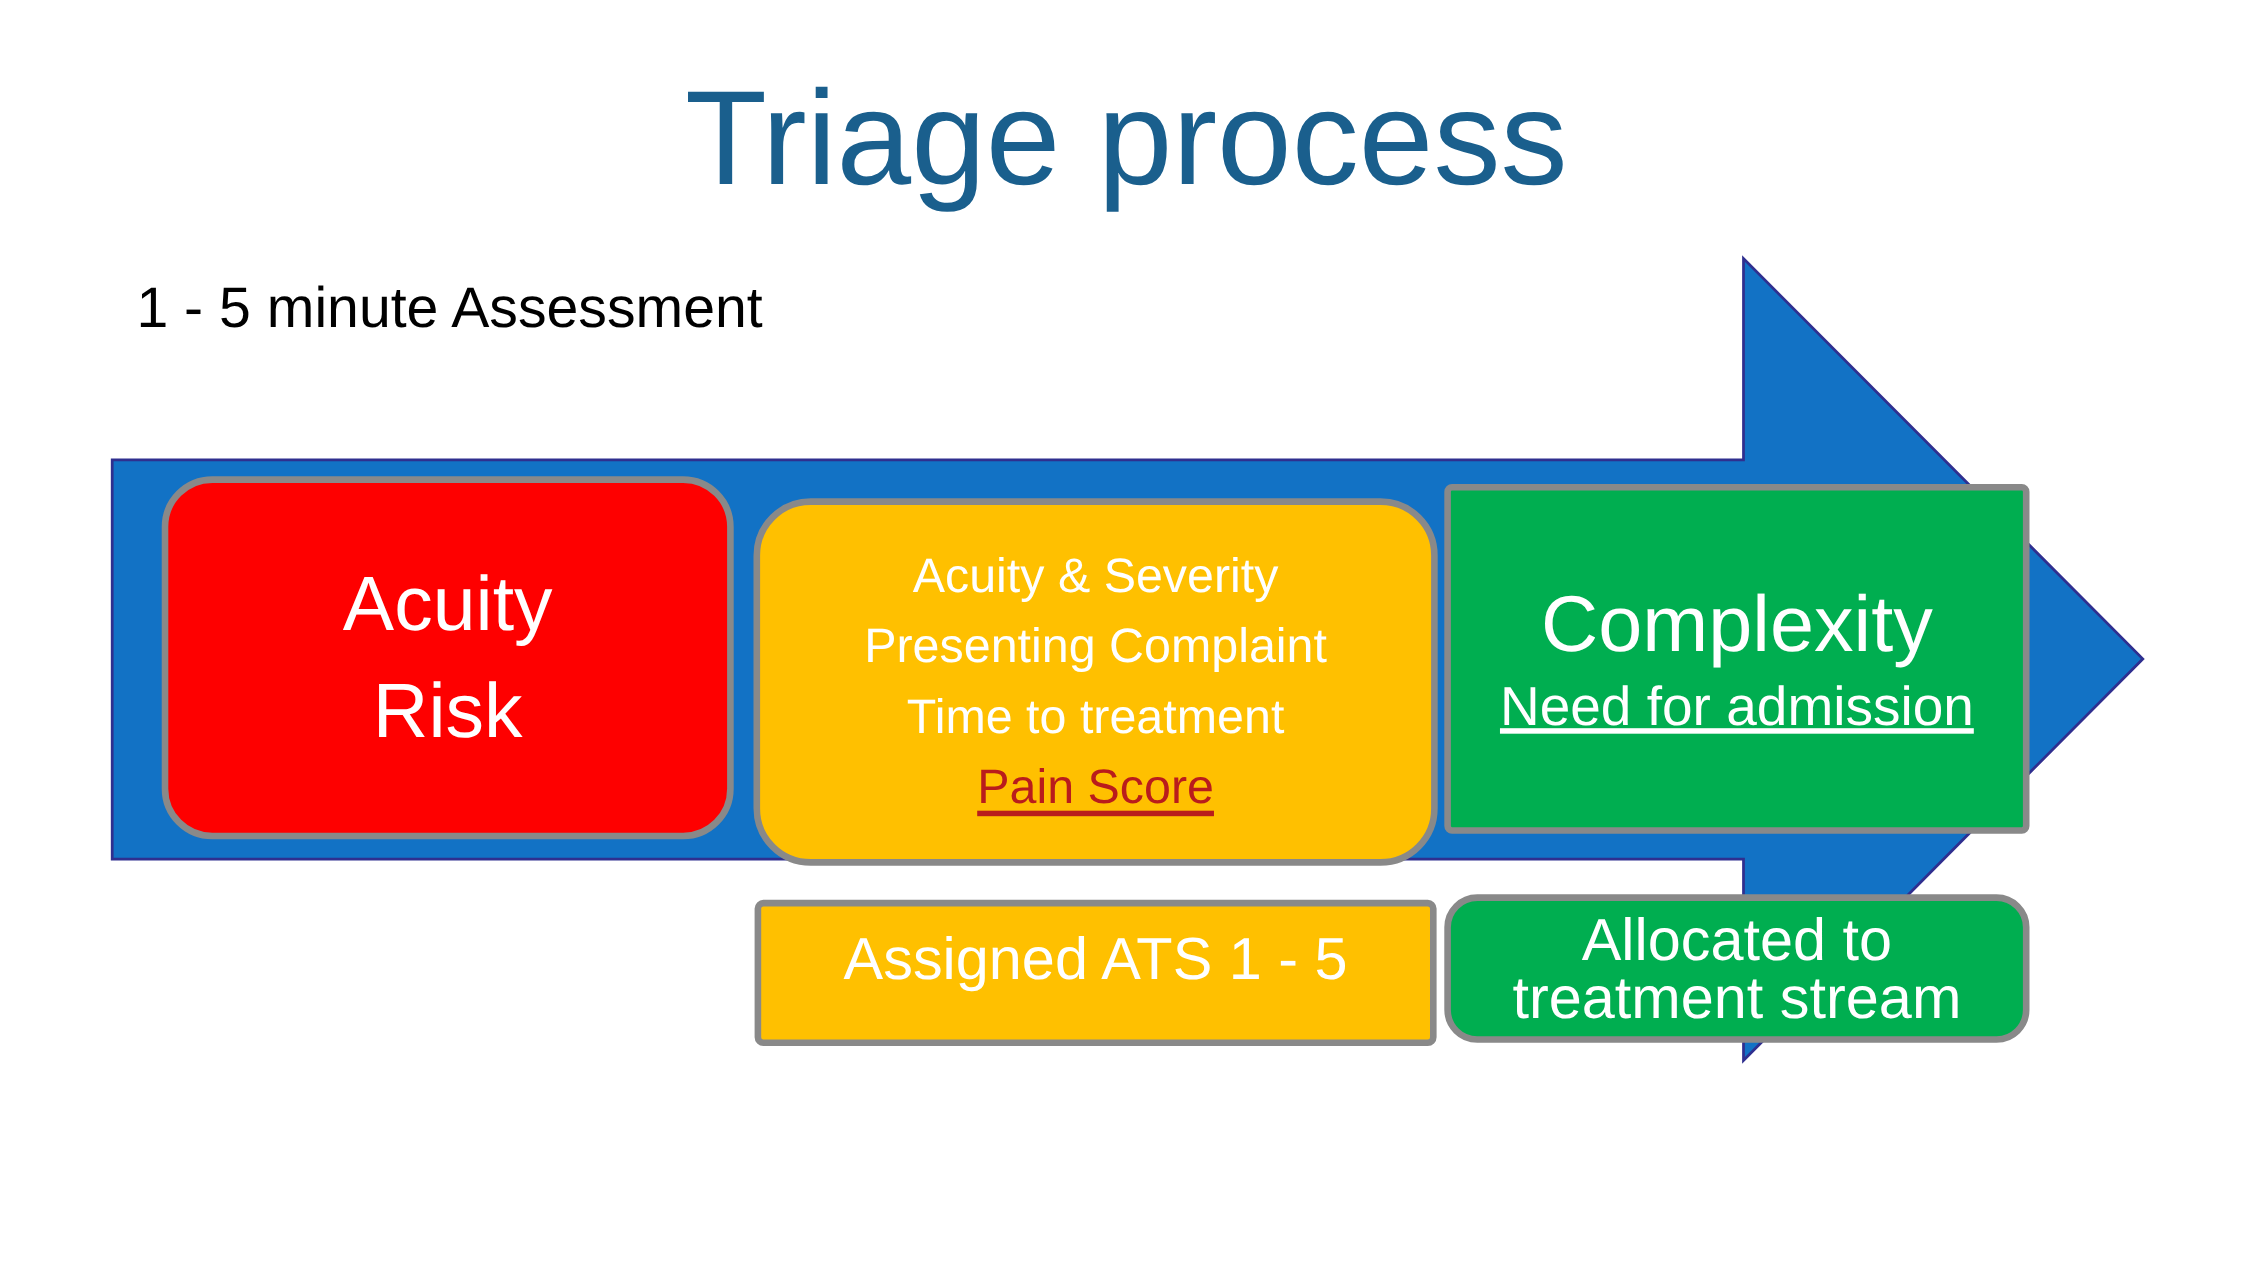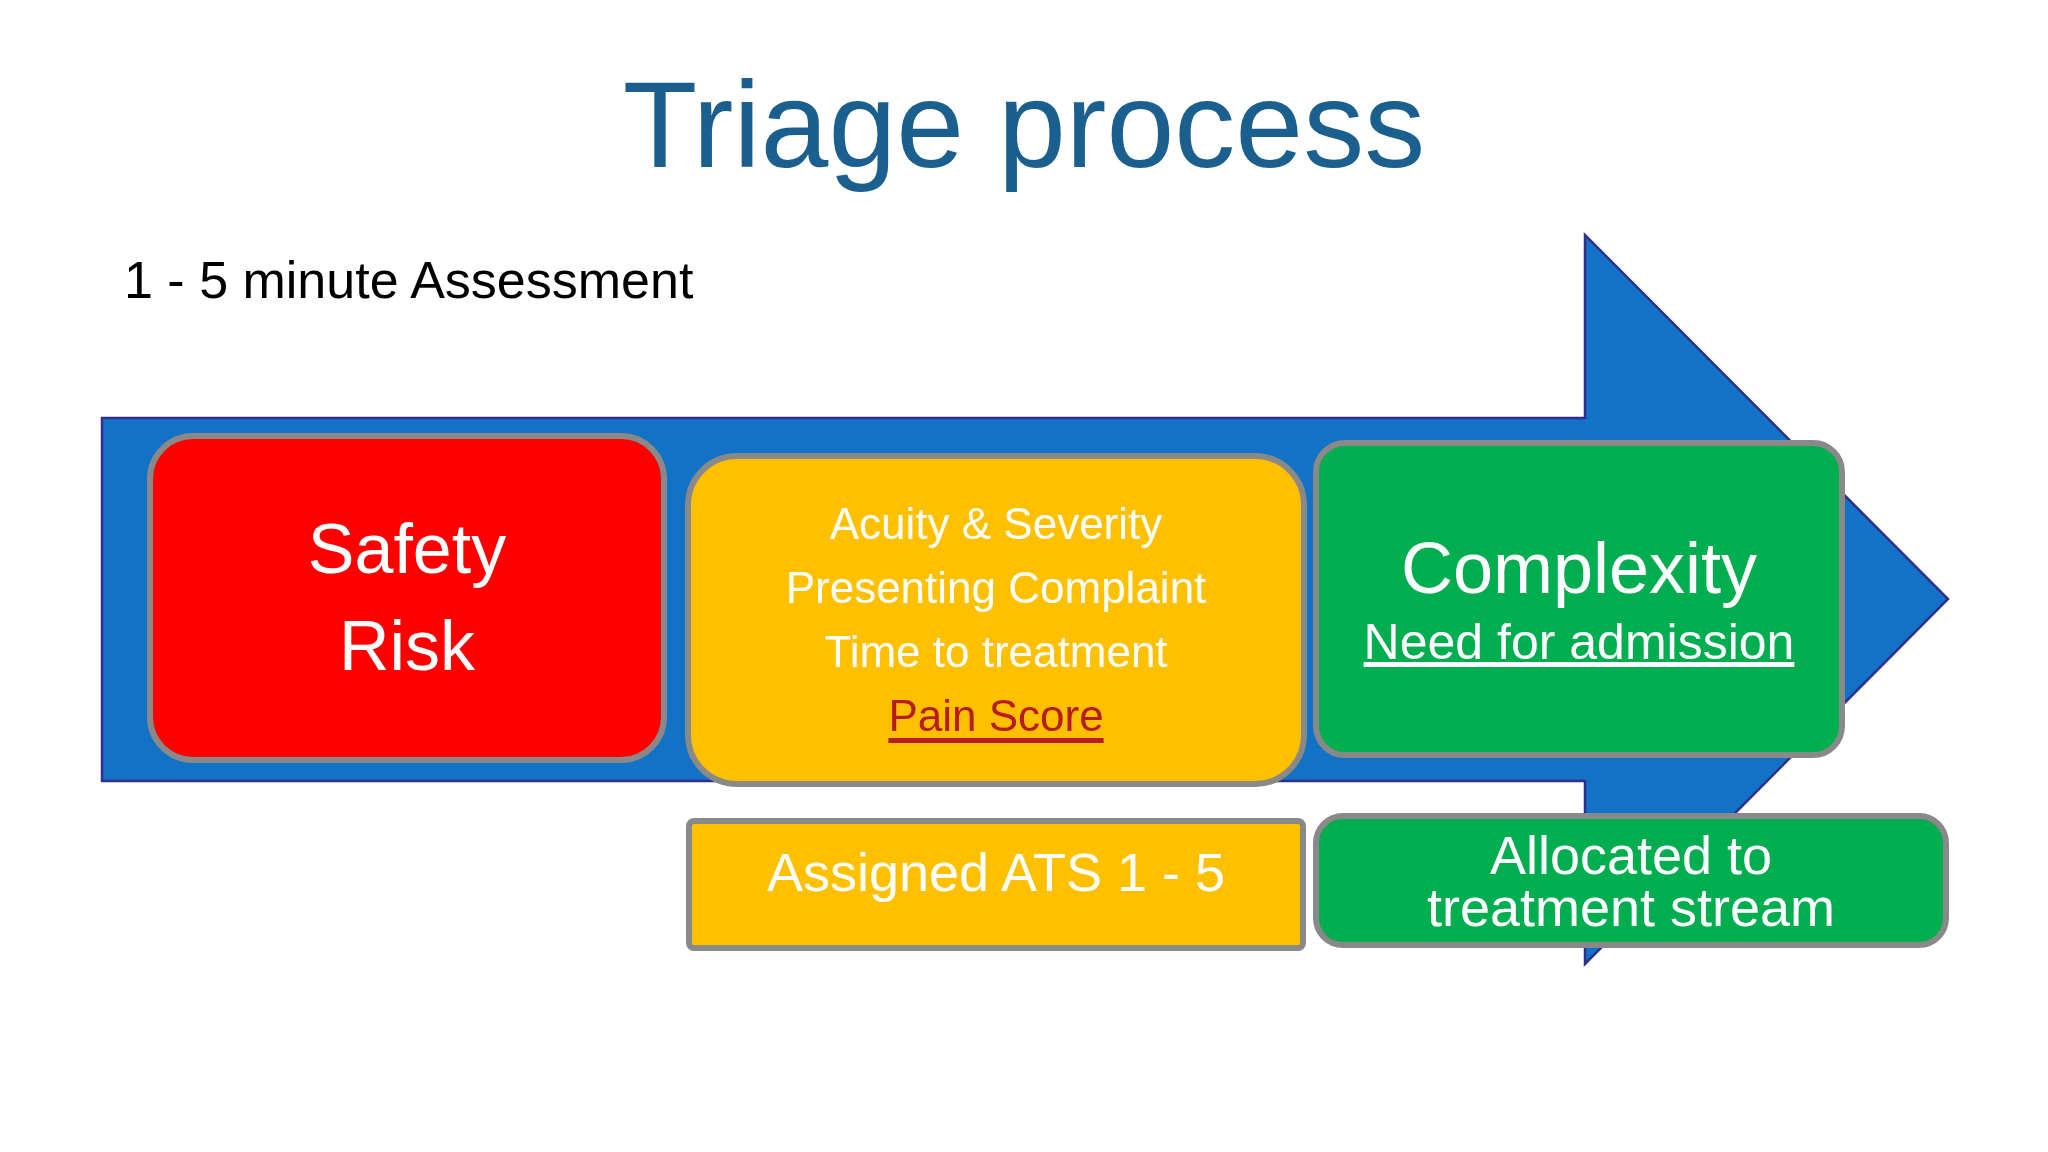--- a/index.html
+++ b/index.html
@@ -46,29 +46,29 @@
   .box-red {
     left: 147px; top: 433px; width: 520px; height: 330px;
     background: #FE0000; border-radius: 46px;
   }
   .box-amber {
     left: 685px; top: 437px; width: 622px; height: 334px;
     background: #FFC000; border-radius: 52px; margin-top: 16px;
   }
   .box-green {
     left: 1313px; top: 440px; width: 532px; height: 318px;
-    background: #00AE50; border-radius: 32px;
+    background: #00AE50; border-radius: 7px;
   }
   .box-amber-small {
     left: 686px; top: 818px; width: 620px; height: 133px;
     background: #FFC000; border-radius: 8px;
     padding-bottom: 26px;
   }
   .box-green-small {
-    left: 1313px; top: 813px; width: 636px; height: 135px;
+    left: 1313px; top: 813px; width: 532px; height: 135px;
     background: #00AE50; border-radius: 30px;
   }
   .line-xl  { font-size: 70px; line-height: 97px; }  
   .line-xxl { font-size: 72px; line-height: 86px; }  
   .line-md  { font-size: 44px; line-height: 64px; }  
   .line-sm  { font-size: 50px; line-height: 62px; text-decoration: underline; }  
   .line-bt  { font-size: 54px; line-height: 52px; }  
   .pain {
     color: #b91c1c;
     font-weight: normal;
@@ -85,21 +85,21 @@
 
   <div class="title whitespace">Triage process</div>
 
   <div class="note whitespace">1 - 5 minute Assessment</div>
 
   <svg class="arrow-svg" viewBox="0 0 2048 1152" aria-hidden="true">
     <polygon points="102,418 1585,418 1585,235 1948,599 1585,964 1585,781 102,781" fill="#1272C5" stroke="#2F2F8F" stroke-width="2.5"></polygon>
   </svg>
 
   <div class="box box-red">
-    <div class="line-xl whitespace">Safety</div>
+    <div class="line-xl whitespace">Acuity</div>
     <div class="line-xl whitespace">Risk</div>
   </div>
 
   <div class="box box-amber">
     <div class="line-md whitespace">Acuity &amp; Severity</div>
     <div class="line-md whitespace">Presenting Complaint</div>
     <div class="line-md whitespace">Time to treatment</div>
     <div class="line-md pain whitespace">Pain Score</div>
   </div>
 

